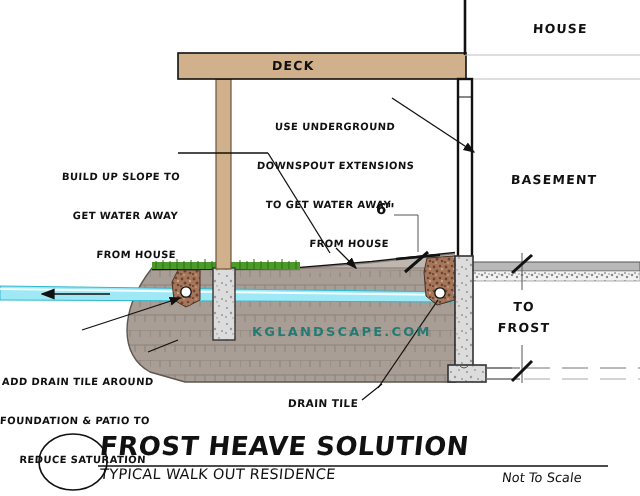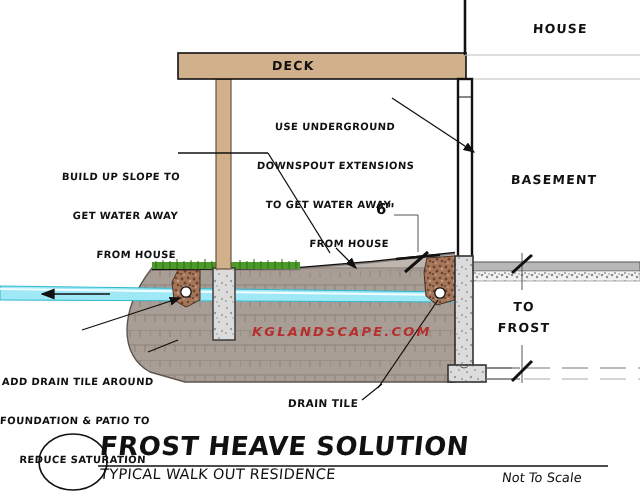--- a/index.html
+++ b/index.html
@@ -49,24 +49,23 @@
     color:#111;
     transform:skewX(-7deg);
     white-space:pre;
   }
   .watermark{
     position:absolute;
     font-family:"DejaVu Sans",sans-serif;
     font-size:13px;
     font-weight:700;
     letter-spacing:2.2px;
-    color:#b91c1c;
+    color:#0f766e;
     opacity:.85;
     white-space:pre;
-    font-style:italic;
   }
 </style>
 </head>
 <body>
 
 <div id="root">
 
   <svg width="640" height="496">
     <defs>
 

